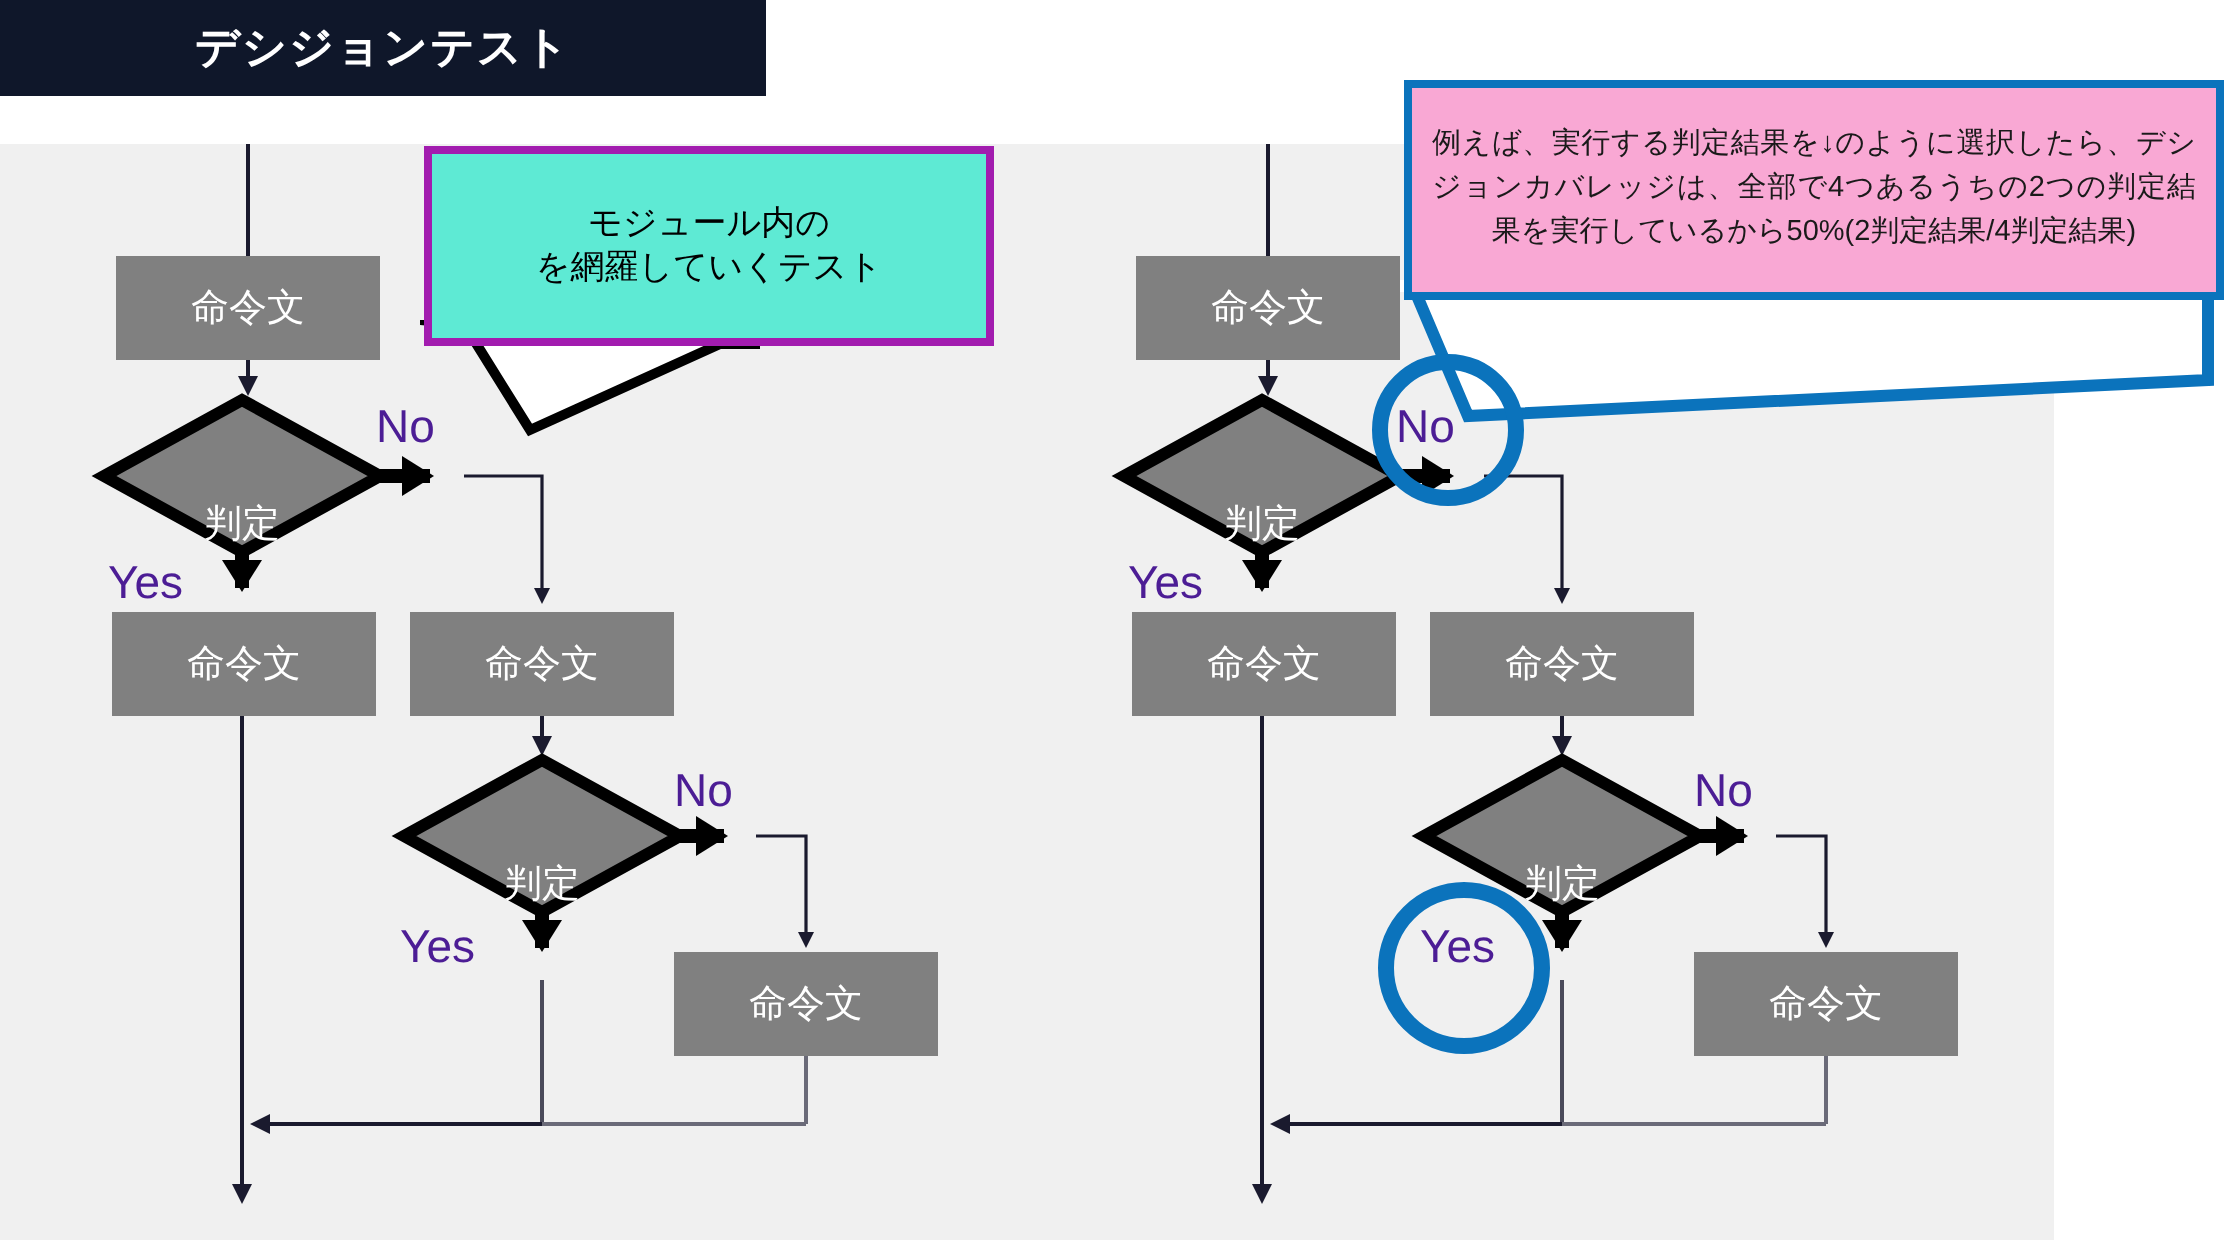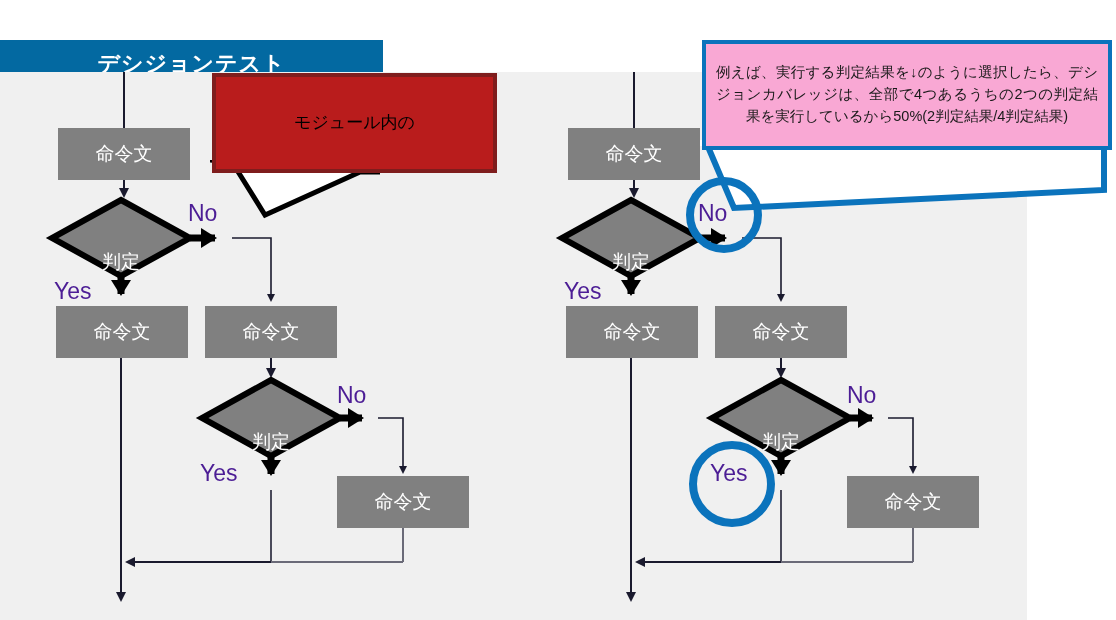--- a/index.html
+++ b/index.html
@@ -3,21 +3,21 @@
 <meta charset="utf-8">
 <style>
   html,body{margin:0;padding:0;}
   body{
     width:1116px;height:620px;position:relative;overflow:hidden;
     background:#ffffff;
     font-family:"Liberation Sans","DejaVu Sans",sans-serif;
   }
   .title-banner{
     position:absolute;left:0;top:0;width:383px;height:48px;
-    background:#0369a1;display:flex;align-items:center;justify-content:center;margin-top:40px;
+    background:#0f172a;display:flex;align-items:center;justify-content:center;
   }
   .title-banner .title-text{
     color:#ffffff;font-size:22px;font-weight:bold;letter-spacing:1px;
   }
   .panel{
     position:absolute;background:#f0f0f0;padding-left:26px;
   }
   #panel-left{left:0;top:72px;width:490px;height:548px;}
   #panel-right{left:510px;top:72px;width:491px;height:548px;}
 
@@ -36,21 +36,21 @@
     margin-top:24px;
   }
   .edge-label{
     position:absolute;color:#4c1d95;font-size:23px;
     font-family:"Liberation Sans","DejaVu Sans",sans-serif;
   }
 
   
   .callout-white{
     position:absolute;left:212px;top:73px;width:285px;height:100px;
-    background:#b91c1c;border:4px solid #7f1d1d;box-sizing:border-box;
+    background:#5eead4;border:4px solid #a21caf;box-sizing:border-box;
     display:flex;flex-direction:column;align-items:center;justify-content:center;
     line-height:1.32;
   }
   .callout-white .l1{font-size:17px;color:#000;}
   .callout-white .l2{font-size:19px;color:#000;font-weight:bold;}
   .callout-white .l3{font-size:17px;color:#000;}
 
   
   .callout-blue{
     position:absolute;left:702px;top:40px;width:410px;height:110px;
@@ -143,20 +143,21 @@
   <div class="edge-label" style="left:54px;top:206px;">Yes</div>
   <div class="edge-label" style="left:337px;top:310px;">No</div>
   <div class="edge-label" style="left:200px;top:388px;">Yes</div>
 </div>
 
 <svg style="position:absolute;left:210px;top:160px;width:170px;height:70px;">
   <polygon points="22,2 55,55 150,12 168,12 168,0 0,0" fill="#ffffff" stroke="#000000" stroke-width="5" stroke-linejoin="miter"></polygon>
 </svg>
 <div class="callout-white">
   <div class="l1">モジュール内の</div>
+  <div class="l3">を網羅していくテスト</div>
 </div>
 
 <div class="panel" id="panel-right">
 
   <svg class="flow-svg" width="491" height="548" viewBox="0 0 491 548">
     <defs>
       <marker id="arrThin2" markerWidth="10" markerHeight="10" refX="6" refY="4" orient="auto" markerUnits="userSpaceOnUse">
         <path d="M0,0 L8,4 L0,8 z" fill="#1a1a2e"></path>
       </marker>
       <marker id="arrThinL2" markerWidth="12" markerHeight="12" refX="8" refY="5" orient="auto" markerUnits="userSpaceOnUse">

